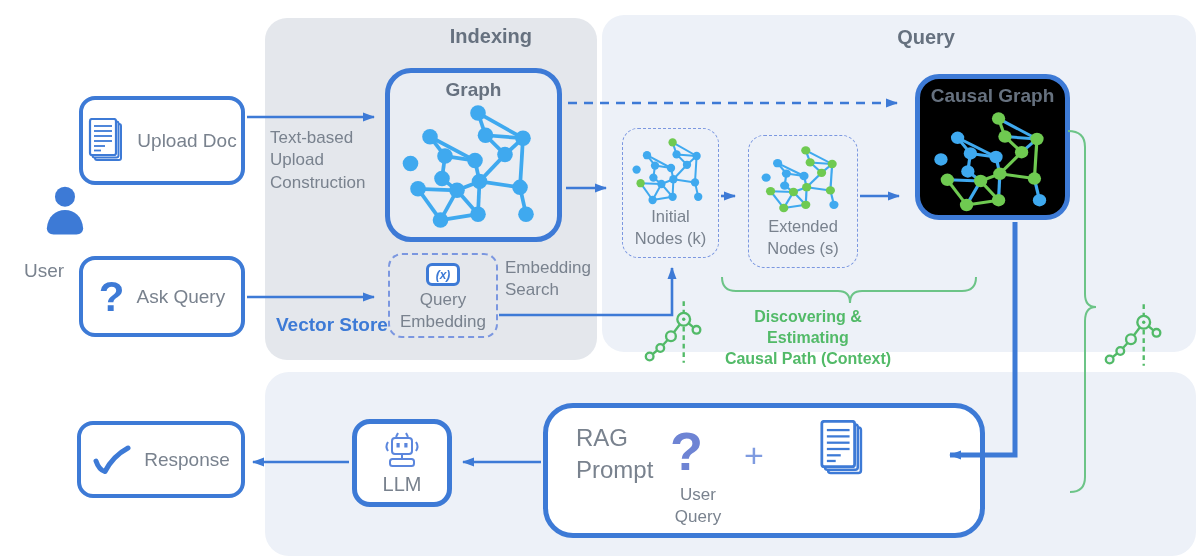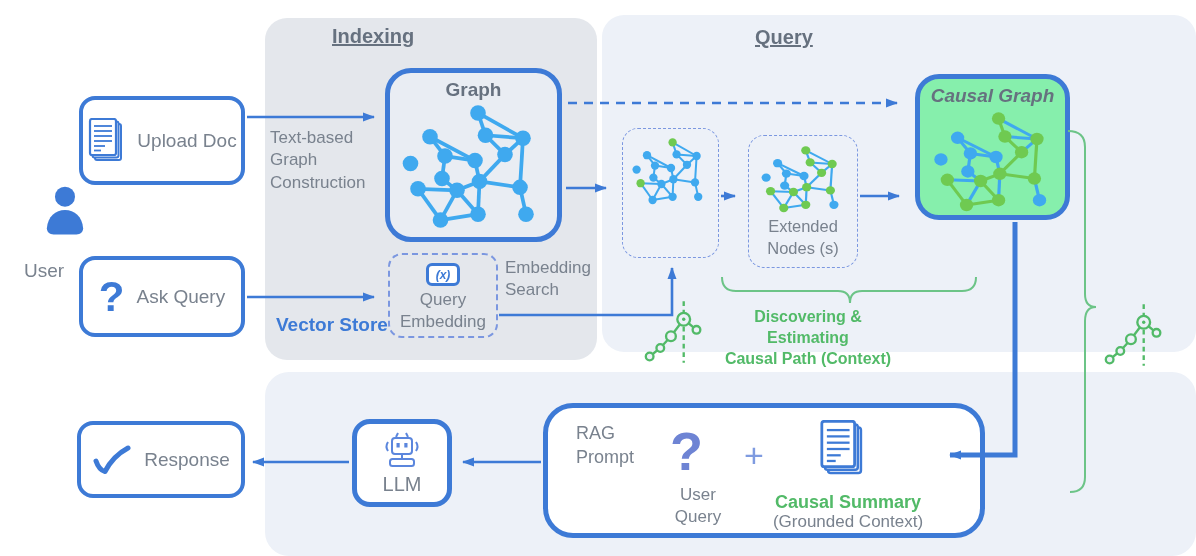--- a/index.html
+++ b/index.html
@@ -1,27 +1,27 @@
 <!DOCTYPE html>
 <html><head>
 <meta charset="utf-8">
 <style>
   html,body{margin:0;padding:0;background:#ffffff;font-family:"Liberation Sans",sans-serif;}
   .canvas{position:relative;width:1196px;height:556px;background:#fff;overflow:hidden;}
   .abs{position:absolute;}
   .panel{position:absolute;border-radius:22px;}
   .panel-gray{background:#e4e7ec;}
   .panel-lav{background:#edf1f8;}
-  .sec-title{position:absolute;font-size:20px;font-weight:bold;color:#66717f;text-align:left;text-decoration:underline;}
+  .sec-title{position:absolute;font-size:20px;font-weight:bold;color:#66717f;text-align:right;}
   .box{position:absolute;background:#fff;border:4px solid #3d7ad6;border-radius:16px;
        display:flex;align-items:center;justify-content:center;gap:12px;box-sizing:border-box;}
   .box.thick{border-width:5px;border-radius:26px;}
   .dashedbox{position:absolute;border:2px dashed #7b97e0;border-radius:16px;box-sizing:border-box;}
   .graybox{background:#e9edf3;}
-  .lavbox{background:#86efac;font-style:italic;}
+  .lavbox{background:#000000;}
   .lbl{color:#79828e;font-size:19px;}
   .lbl17{color:#79828e;font-size:17px;}
   .ml{white-space:pre-line;line-height:1.32;}
   .c{text-align:center;}
   .b{font-weight:bold;}
   .boxtitle{position:absolute;left:0;right:0;top:6px;text-align:center;font-size:19px;font-weight:bold;color:#66717f;}
   .green{color:#52ba68;}
   .blue{color:#3d7ad6;}
   .qmark-ask{font-size:42px;font-weight:bold;color:#3d7ad6;line-height:1;}
   .qmark-user{position:absolute;font-size:54px;font-weight:bold;color:#6e84d4;line-height:1;}
@@ -74,21 +74,21 @@
   </div>
 
   <div class="box" style="left:77px;top:421px;width:168px;height:77px;">
     <svg width="40" height="32" viewBox="0 0 40 32">
       <path d="M4,17 Q7,26 13,27.5 Q21,12 36,4" fill="none" stroke="#3d7ad6" stroke-width="5" stroke-linecap="round" stroke-linejoin="round"></path>
     </svg>
     <span class="lbl">Response</span>
   </div>
 
   <div class="abs lbl17 ml" style="left:270px;top:127px;width:120px;">Text-based
-Graph
+Upload
 Construction</div>
 
   <div class="box thick graybox" style="left:385px;top:68px;width:177px;height:174px;">
     <div class="boxtitle">Graph</div>
     <svg class="abs net" style="left:10px;top:28px;" width="150" height="134" viewBox="0 0 100 90" preserveAspectRatio="none">
         <line x1="52" y1="8" x2="57" y2="23" stroke="#3fa9ef" stroke-width="2.5"></line>
         <line x1="52" y1="8" x2="82" y2="25" stroke="#3fa9ef" stroke-width="2.5"></line>
         <line x1="57" y1="23" x2="82" y2="25" stroke="#3fa9ef" stroke-width="2.5"></line>
         <line x1="57" y1="23" x2="70" y2="36" stroke="#3fa9ef" stroke-width="2.5"></line>
         <line x1="82" y1="25" x2="70" y2="36" stroke="#3fa9ef" stroke-width="2.5"></line>
@@ -173,20 +173,22 @@
         <circle cx="50" cy="40" r="5.2" fill="#3fa9ef"></circle>
         <circle cx="28" cy="52" r="5.2" fill="#3fa9ef"></circle>
         <circle cx="53" cy="54" r="5.2" fill="#3fa9ef"></circle>
         <circle cx="80" cy="58" r="5.2" fill="#3fa9ef"></circle>
         <circle cx="12" cy="59" r="5.2" fill="#6fca51"></circle>
         <circle cx="38" cy="60" r="5.2" fill="#3fa9ef"></circle>
         <circle cx="27" cy="80" r="5.2" fill="#3fa9ef"></circle>
         <circle cx="52" cy="76" r="5.2" fill="#3fa9ef"></circle>
         <circle cx="84" cy="76" r="5.2" fill="#3fa9ef"></circle>
       </svg>
+    <div class="netlabel ml">Initial
+Nodes (k)</div>
   </div>
 
   <div class="dashedbox" style="left:748px;top:135px;width:110px;height:133px;border-width:1.6px;">
     <svg class="abs net" style="left:11px;top:8px;" width="88" height="72" viewBox="0 0 100 90" preserveAspectRatio="none">
         <line x1="52" y1="8" x2="57" y2="23" stroke="#3fa9ef" stroke-width="2.5"></line>
         <line x1="52" y1="8" x2="82" y2="25" stroke="#3fa9ef" stroke-width="2.5"></line>
         <line x1="57" y1="23" x2="82" y2="25" stroke="#3fa9ef" stroke-width="2.5"></line>
         <line x1="57" y1="23" x2="70" y2="36" stroke="#3fa9ef" stroke-width="2.5"></line>
         <line x1="82" y1="25" x2="70" y2="36" stroke="#3fa9ef" stroke-width="2.5"></line>
         <line x1="82" y1="25" x2="80" y2="58" stroke="#3fa9ef" stroke-width="2.5"></line>
@@ -294,41 +296,39 @@
       <circle cx="8" cy="54" r="3.6" fill="#edf1f8" stroke-width="2.2"></circle>
       <circle cx="18" cy="46" r="3.6" fill="#edf1f8" stroke-width="2.2"></circle>
       <circle cx="28" cy="35" r="4.6" fill="#edf1f8" stroke-width="2.2"></circle>
       <circle cx="40" cy="19" r="6" fill="#edf1f8" stroke-width="2.2"></circle>
       <circle cx="40" cy="19" r="1.6" fill="#52ba68" stroke="none"></circle>
       <circle cx="52" cy="29" r="3.6" fill="#edf1f8" stroke-width="2.2"></circle>
     </g>
   </svg>
 
   <div class="box thick" style="left:543px;top:403px;width:442px;height:135px;border-radius:30px;">
-    <div class="abs lbl17 ml" style="left:28px;top:14px;font-size:18px;">RAG
+    <div class="abs lbl17 ml" style="left:28px;top:14px;font-size:24px;">RAG
 Prompt</div>
     <span class="qmark-user" style="left:122px;top:16px;">?</span>
     <div class="abs lbl17 ml c" style="left:95px;top:76px;width:110px;">User
 Query</div>
     <span class="plus" style="left:196px;top:30px;">+</span>
     <svg class="abs" style="left:270px;top:12px;" width="48" height="58" viewBox="0 0 38 46">
       <rect x="8" y="6" width="26" height="36" rx="2" fill="#fff" stroke="#3d7ad6" stroke-width="2"></rect>
       <rect x="5.5" y="3.5" width="26" height="36" rx="2" fill="#fff" stroke="#3d7ad6" stroke-width="2"></rect>
       <rect x="3" y="1" width="26" height="36" rx="2" fill="#fff" stroke="#3d7ad6" stroke-width="2.2"></rect>
       <g stroke="#3d7ad6" stroke-width="1.8">
         <line x1="7" y1="8" x2="25" y2="8"></line>
           <line x1="7" y1="13" x2="25" y2="13"></line>
         <line x1="7" y1="18" x2="25" y2="18"></line>
           <line x1="7" y1="23" x2="25" y2="23"></line>
         <line x1="7" y1="28" x2="18" y2="28"></line>
           <line x1="7" y1="32.5" x2="14" y2="32.5"></line>
       </g>
     </svg>
-    <div class="abs b green c" style="left:200px;top:84px;width:200px;font-size:18px;">Causal Summary</div>
-    <div class="abs lbl17 c" style="left:200px;top:104px;width:200px;">(Grounded Context)</div>
   </div>
 
   <div class="box thick" style="left:352px;top:419px;width:100px;height:88px;border-radius:18px;flex-direction:column;gap:2px;">
     <svg width="44" height="40" viewBox="0 0 44 40">
       <g stroke="#5b86dd" stroke-width="2" fill="none">
         <line x1="18" y1="2" x2="16" y2="6"></line>
           <line x1="26" y1="2" x2="28" y2="6"></line>
         <rect x="12" y="7" width="20" height="16" rx="3"></rect>
         <path d="M8,11 q-3,4.5 0,9"></path>
           <path d="M36,11 q3,4.5 0,9"></path>

